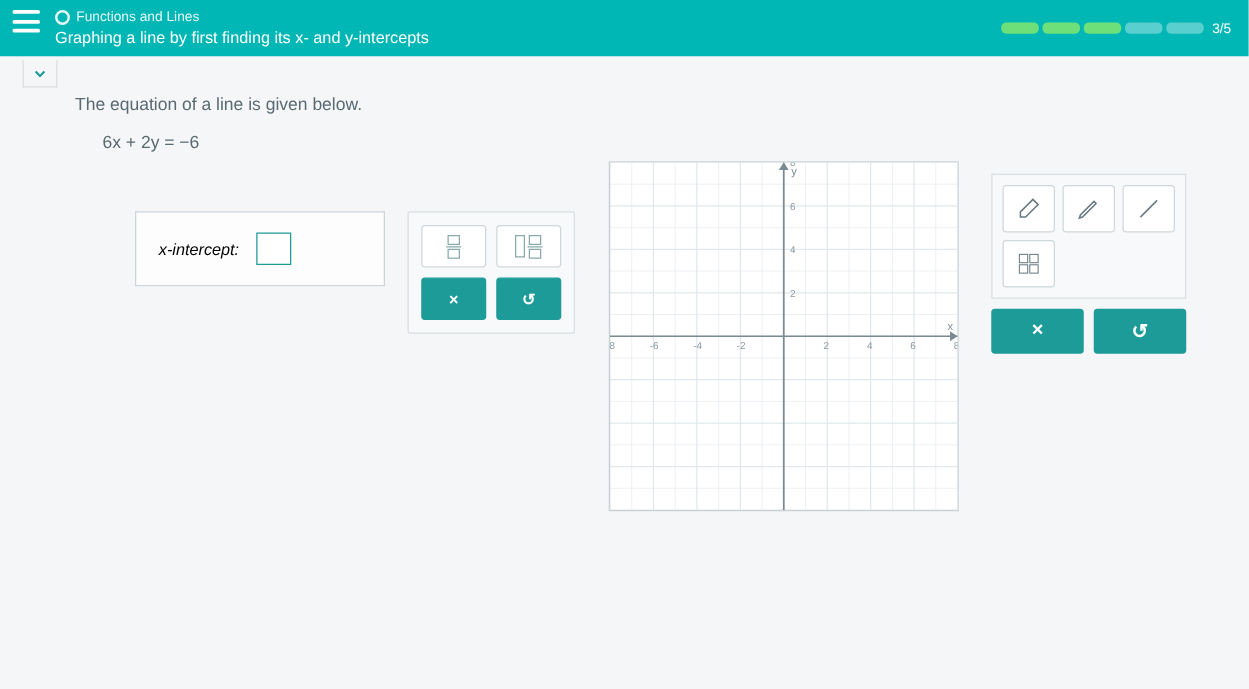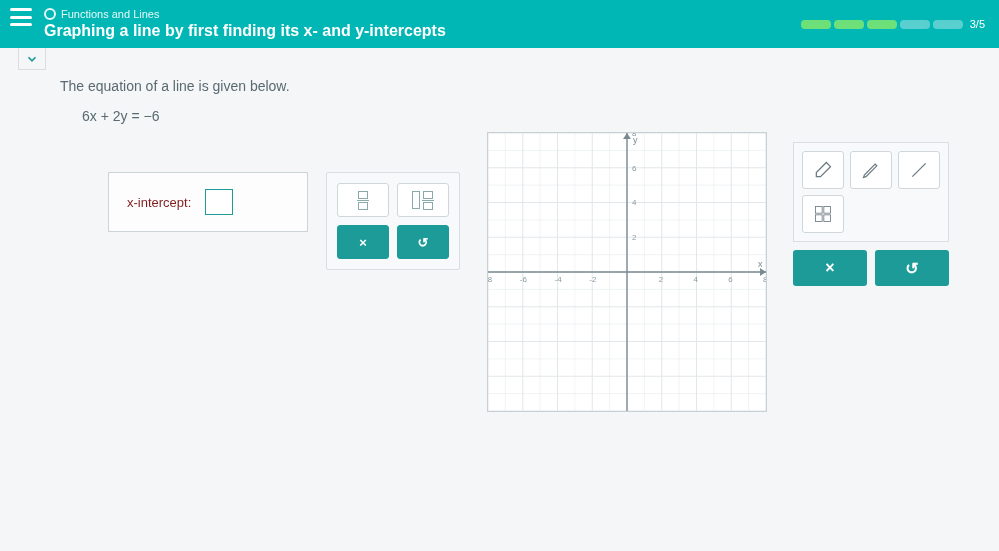--- a/index.html
+++ b/index.html
@@ -3,35 +3,35 @@
 <meta charset="utf-8">
 <style>
 *{box-sizing:border-box;margin:0;padding:0;font-family:Arial,Helvetica,sans-serif}
 body{background:#f4f6f7;width:999px;height:551px;overflow:hidden}
 .header{background:#00b7b5;color:#fff;padding:8px 10px;display:flex;gap:12px;position:relative}
 .hamburger{width:22px;height:18px;display:flex;flex-direction:column;justify-content:space-between;cursor:pointer}
 .hamburger span{height:3px;background:#fff;border-radius:2px}
 .head-text{flex:1}
 .head-cat{font-size:11px;opacity:.9;display:flex;align-items:center;gap:5px}
 .head-cat::before{content:"";width:8px;height:8px;border:2px solid #fff;border-radius:50%}
-.head-title{font-size:16px;font-weight:bold;margin-top:2px}
+.head-title{font-size:13px;font-weight:normal;margin-top:2px}
 .progress{display:flex;gap:3px;align-items:center;margin-right:4px}
 .prog-seg{width:30px;height:9px;border-radius:4px;background:rgba(255,255,255,.35)}
 .prog-seg.fill{background:#6de07a}
 .prog-count{font-size:11px;margin-left:4px}
 .collapse-tab{position:absolute;left:18px;top:48px;width:28px;height:22px;background:#f4f6f7;border:1px solid #ddd;border-top:none;display:flex;align-items:center;justify-content:center;cursor:pointer;z-index:5}
 .collapse-tab svg{width:14px;height:14px}
 .content{padding:30px 50px 20px 60px;color:#5a6a72}
 .q-text{font-size:14px;margin-bottom:14px}
 .eq{font-size:14px;margin-left:22px;margin-bottom:26px}
 .q-inst{font-size:14px;line-height:1.5}
 .term{color:#1c9b99;border-bottom:1px dotted #1c9b99;cursor:pointer}
 .work{display:flex;align-items:flex-start;gap:18px;margin-top:48px;padding-left:48px}
 .intercept-box{border:1px solid #ccd4d7;background:#fdfdfd;padding:16px 18px;display:flex;flex-direction:column;gap:26px;min-width:200px}
-.int-row{display:flex;align-items:center;gap:14px;font-size:13px;color:#7f1d1d}
+.int-row{display:flex;align-items:center;gap:14px;font-size:13px;font-style:italic;color:#000000}
 .int-input{width:28px;height:26px;border:1px solid #1c9b99;background:#fff;cursor:text}
 .keypad{border:1px solid #d8dee1;background:#f7f9fa;padding:10px;border-radius:2px}
 .keypad-row{display:flex;gap:8px}
 .kp-btn{width:52px;height:34px;display:flex;align-items:center;justify-content:center;cursor:pointer;background:#fff;border:1px solid #d0d7da;border-radius:3px;font-size:13px;color:#5a6a72}
 .kp-btn.teal{background:#1c9b99;color:#fff;border-color:#1c9b99;font-weight:bold}
 .frac{display:inline-flex;flex-direction:column;align-items:center;font-size:9px;line-height:1}
 .frac .n,.frac .d{border:1px solid #8aa;padding:1px 2px;margin:1px 0;width:10px;height:8px}
 .frac .bar{width:12px;height:1px;background:#8aa}
 .mixed{display:flex;align-items:center;gap:2px}
 .mixed .whole{width:8px;height:18px;border:1px solid #8aa}

